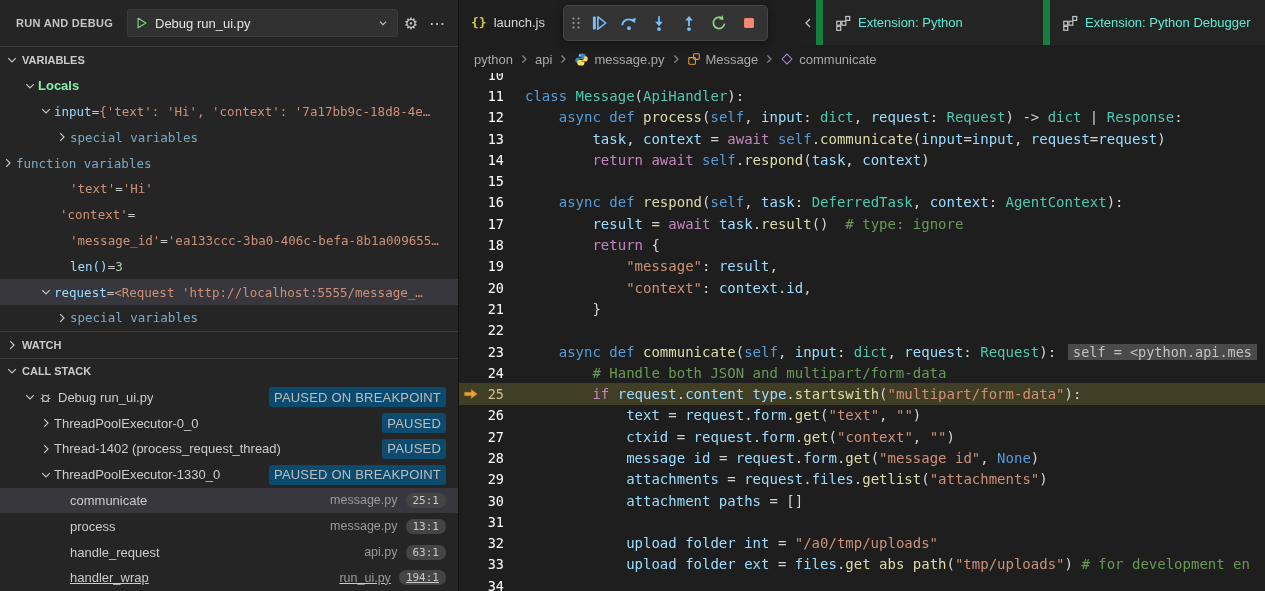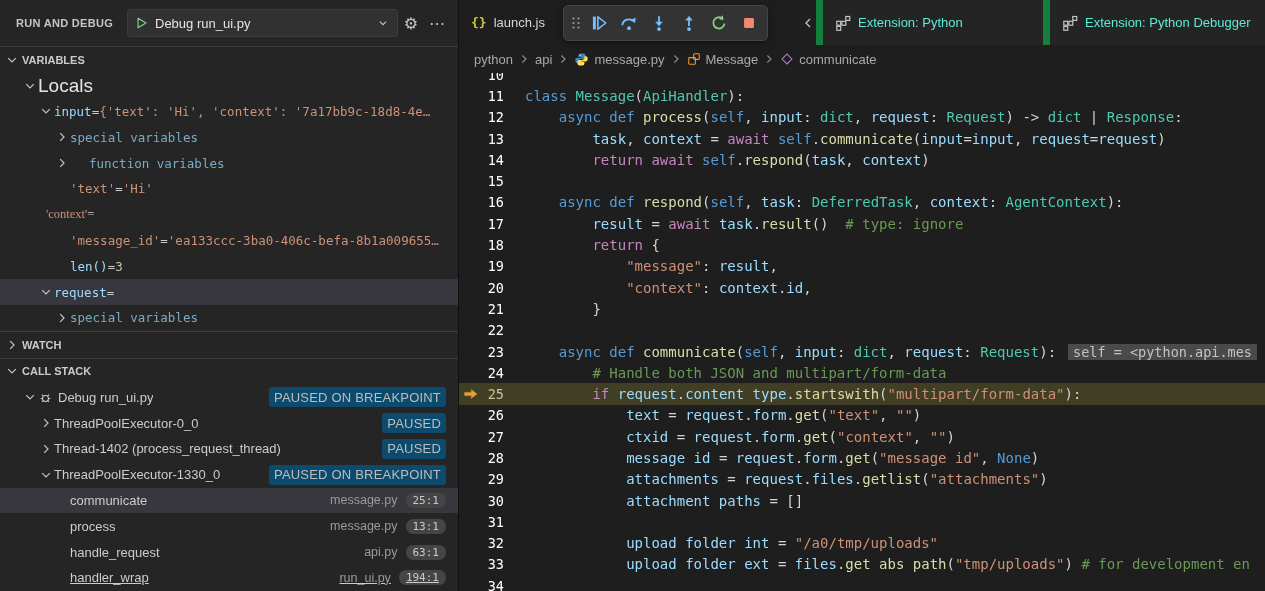--- a/index.html
+++ b/index.html
@@ -19,21 +19,21 @@
         color:#c5c5c5;font-size:16px;cursor:pointer;border-radius:4px;flex:none}
   .section-header{height:25.8px;display:flex;align-items:center;padding-left:4px;gap:2px;
         font-size:11px;font-weight:700;color:#cbcbcb;cursor:pointer;flex:none;border-top:1px solid #3c3c3c}
   .rows{flex:none}
   .trow{height:25.8px;display:flex;align-items:center;white-space:nowrap;cursor:pointer;
         font-family:"DejaVu Sans Mono",monospace;font-size:12.5px;overflow:hidden}
   .trow.selected,.crow.selected{background:#37373d}
   .chev-slot{width:16px;min-width:16px;display:flex;align-items:center;justify-content:center}
   .sg-name{color:#9CDCFE}.sg-op{color:#cccccc}.sg-value{color:#CE9178}
   .sg-special{color:#9CDCFE;opacity:.72}.sg-number{color:#B5CEA8}
-  .sg-scope{font-family:"Liberation Sans",sans-serif;font-weight:400;color:#e5e5e5;font-size:19px}
+  .sg-scope{font-family:"Liberation Sans",sans-serif;font-weight:700;color:#86efac;font-size:13px}
   .crow{height:25.8px;display:flex;align-items:center;padding-right:12px;cursor:pointer;
         font-size:13px;color:#cccccc;white-space:nowrap;overflow:hidden}
   .crow .label{overflow:hidden}
   .crow .spacer{flex:1;min-width:6px}
   .badge{font-size:13px;color:#bdbdbd;background:#0c4a6e;border-radius:3px;padding:2.5px 5px;
          margin-left:8px;flex:none;letter-spacing:.2px}
   .file{color:#9b9b9b;font-size:12.5px;margin-left:8px;flex:none}
   .pos{margin-left:8px;background:#454545;color:#c9c9c9;font-size:11px;border-radius:7px;
        padding:1px 7px;font-family:"DejaVu Sans Mono",monospace;flex:none}
   .sess-icon{margin-right:5px;display:flex;align-items:center}
@@ -130,35 +130,35 @@
           <span class="sg-value">{'text': 'Hi', 'context': '7a17bb9c-18d8-4e…</span>
         </div>
         <div class="trow" style="padding-left: 54px;">
           <span class="chev-slot">
             <svg width="16" height="16" viewBox="0 0 16 16">
               <path d="M6.2 4.2 L10 8 L6.2 11.8" stroke="#C5C5C5" stroke-width="1.2" fill="none"></path>
             </svg>
           </span>
           <span class="sg-special">special variables</span>
         </div>
-        <div class="trow" style="padding-left: 54px; gap: 19px;">
+        <div class="trow" style="">
           <span class="chev-slot">
             <svg width="16" height="16" viewBox="0 0 16 16">
               <path d="M6.2 4.2 L10 8 L6.2 11.8" stroke="#C5C5C5" stroke-width="1.2" fill="none"></path>
             </svg>
           </span>
           <span class="sg-special">function variables</span>
         </div>
         <div class="trow" style="padding-left: 54px;">
           <span class="chev-slot"></span>
           <span class="sg-value">'text'</span>
           <span class="sg-op"> = </span>
           <span class="sg-value">'Hi'</span>
         </div>
-        <div class="trow" style="padding-left: 30px; font-family: Liberation Serif, serif;">
+        <div class="trow" style="padding-left: 44px;">
           <span class="chev-slot"></span>
           <span class="sg-value">'context'</span>
           <span class="sg-op"> = </span>
         </div>
         <div class="trow" style="padding-left: 54px;">
           <span class="chev-slot"></span>
           <span class="sg-value">'message_id'</span>
           <span class="sg-op"> = </span>
           <span class="sg-value">'ea133ccc-3ba0-406c-befa-8b1a009655…</span>
         </div>
@@ -169,20 +169,21 @@
           <span class="sg-number">3</span>
         </div>
         <div class="trow selected" style="padding-left: 38px;">
           <span class="chev-slot">
             <svg width="16" height="16" viewBox="0 0 16 16">
               <path d="M4.2 6.2 L8 10 L11.8 6.2" stroke="#C5C5C5" stroke-width="1.2" fill="none"></path>
             </svg>
           </span>
           <span class="sg-name">request</span>
           <span class="sg-op"> = </span>
+          <span class="sg-value">&lt;Request 'http://localhost:5555/message_…</span>
         </div>
         <div class="trow" style="padding-left: 54px;">
           <span class="chev-slot">
             <svg width="16" height="16" viewBox="0 0 16 16">
               <path d="M6.2 4.2 L10 8 L6.2 11.8" stroke="#C5C5C5" stroke-width="1.2" fill="none"></path>
             </svg>
           </span>
           <span class="sg-special">special variables</span>
         </div>
       </div>

